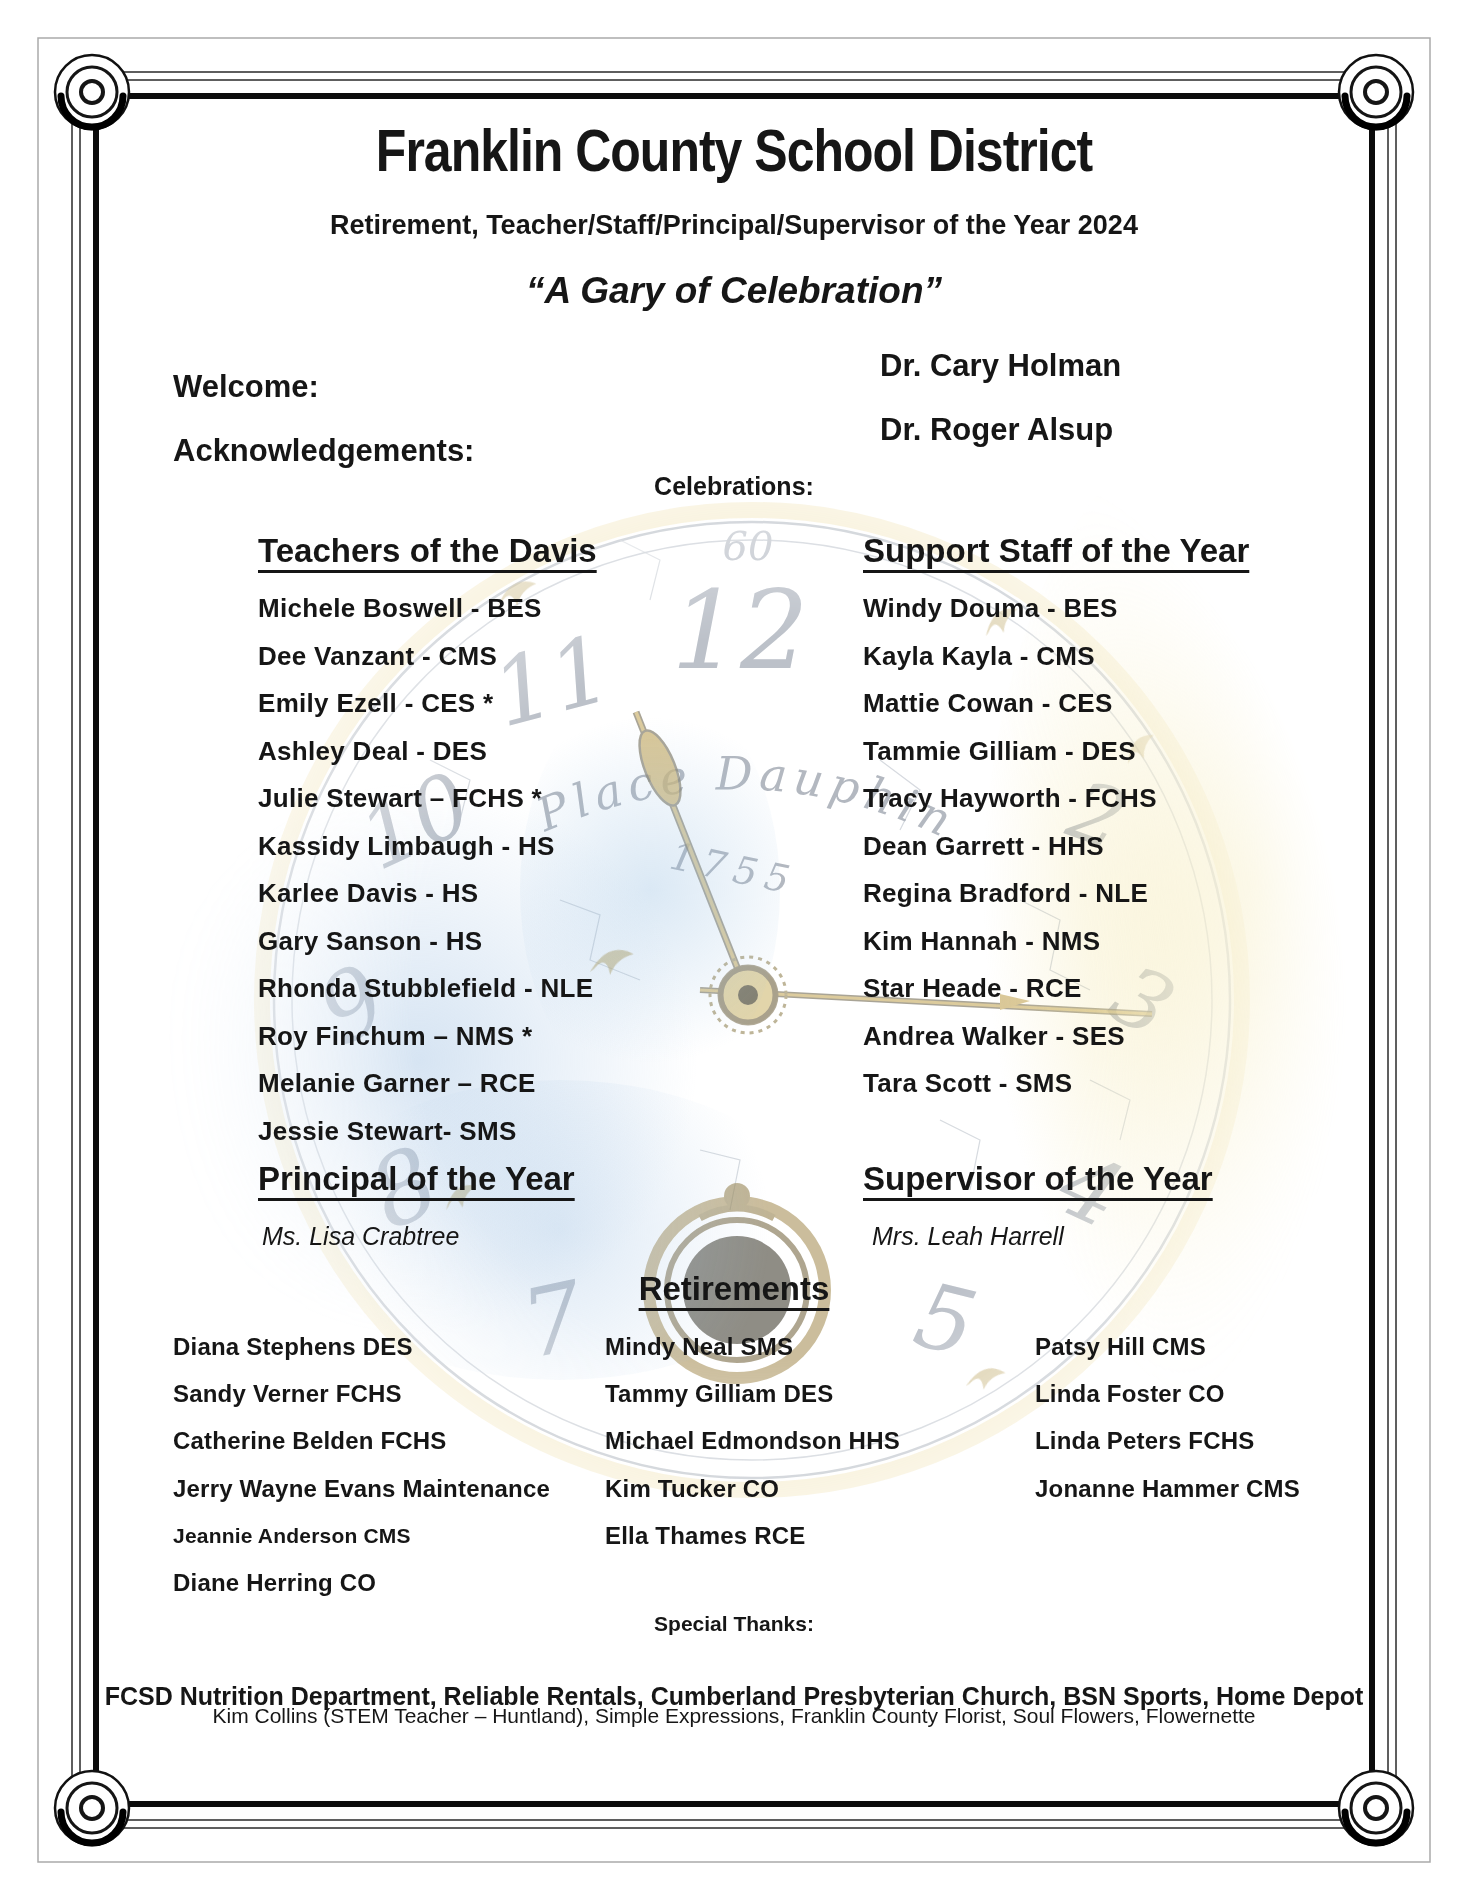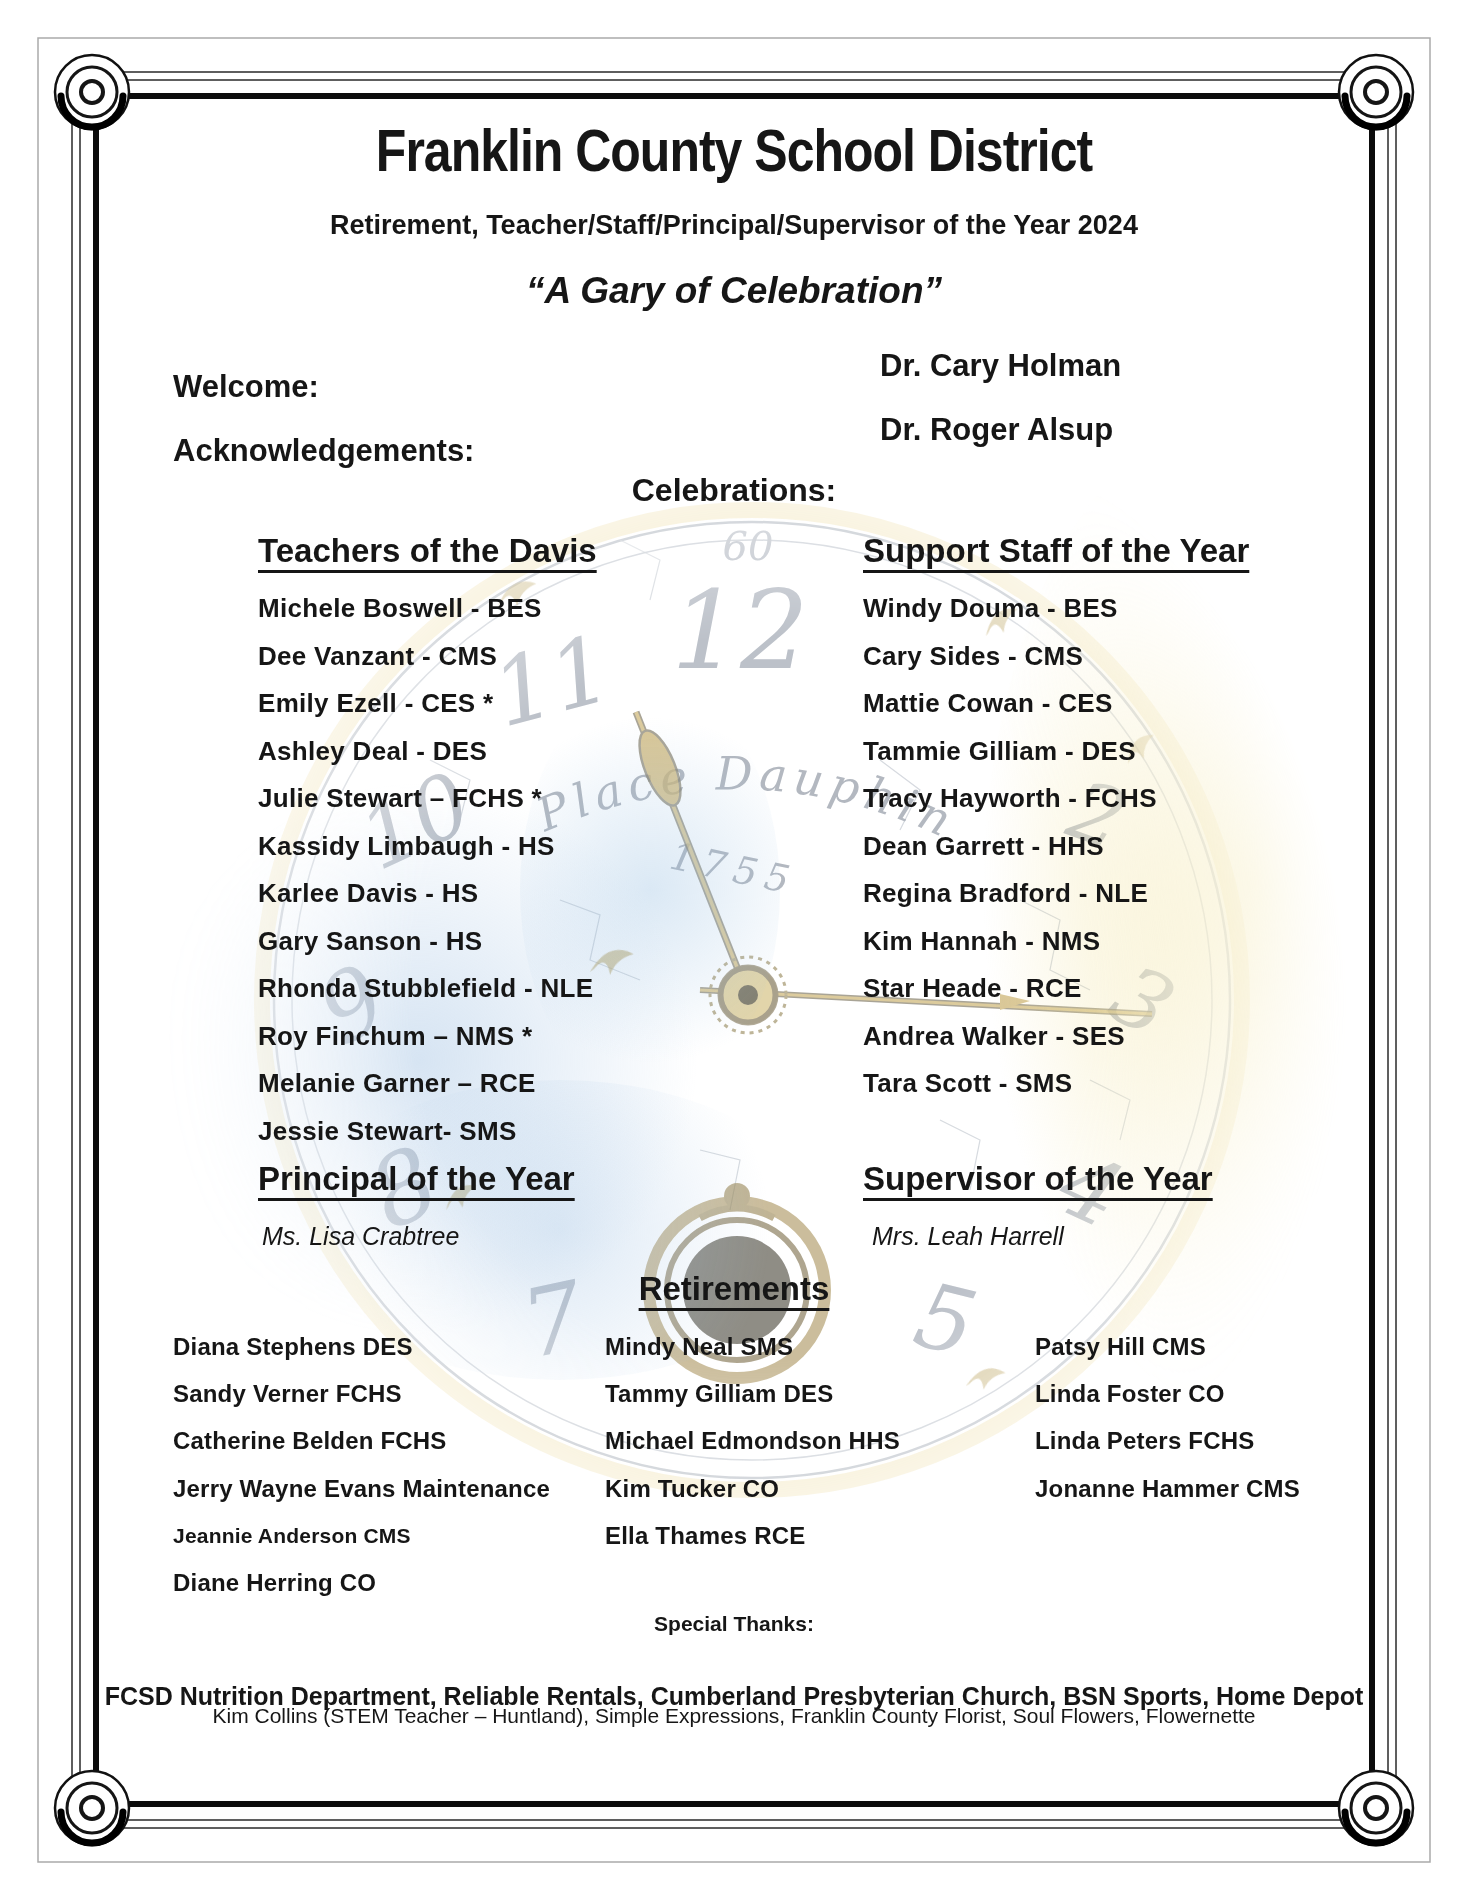--- a/index.html
+++ b/index.html
@@ -26,21 +26,21 @@
     background:radial-gradient(circle, rgba(170,200,230,.40), rgba(170,200,230,0) 70%);}
   
   .center-line{left:96px; width:1276px; text-align:center;}
   .doc-title{top:122px; font-size:50px; font-weight:bold; letter-spacing:-1px;
     transform:scaleY(1.18); transform-origin:center;}
   .doc-subtitle{top:210px; font-size:27px; font-weight:600;}
   .doc-tagline{top:270px; font-size:37px; font-weight:bold; font-style:italic;}
   .program-row{left:0; width:1468px; height:40px;}
   .program-label{position:absolute; left:173px; font-size:31px; font-weight:600;margin-top:21px;}
   .program-presenter{position:absolute; left:880px; font-size:31px; font-weight:600;}
-  .celebrations{top:472px; font-size:32px; font-weight:bold;}
+  .celebrations{top:472px; font-size:25px; font-weight:bold;}
   .section-heading{font-size:33px; font-weight:bold;
     text-decoration:underline; text-decoration-thickness:3px; text-underline-offset:8px;}
   .award-list{display:flex; flex-direction:column;}
   .award-list .row{height:47.5px; display:flex; align-items:center;
     font-size:26px; font-weight:600; letter-spacing:.3px; white-space:nowrap;}
   .recipient-name{font-size:25px; font-style:italic; font-weight:500;}
   .ret-col{display:flex; flex-direction:column;}
   .ret-col .row{height:47.3px; display:flex; align-items:center;
     font-size:24px; font-weight:600; letter-spacing:.2px; white-space:nowrap;}
   .ret-col .row.small{font-size:21px;}
@@ -161,21 +161,21 @@
     <div class="row">Karlee Davis - HS</div>
     <div class="row">Gary Sanson - HS</div>
     <div class="row">Rhonda Stubblefield - NLE</div>
     <div class="row">Roy Finchum – NMS *</div>
     <div class="row">Melanie Garner – RCE</div>
     <div class="row">Jessie Stewart- SMS</div>
   </div>
 
   <div class="abs award-list" style="left:863px; top:585px;">
     <div class="row">Windy Douma - BES</div>
-    <div class="row">Cary Sides - CMS</div>
+    <div class="row">Kayla Kayla - CMS</div>
     <div class="row">Mattie Cowan - CES</div>
     <div class="row">Tammie Gilliam - DES</div>
     <div class="row">Tracy Hayworth - FCHS</div>
     <div class="row">Dean Garrett - HHS</div>
     <div class="row">Regina Bradford - NLE</div>
     <div class="row">Kim Hannah - NMS</div>
     <div class="row">Star Heade - RCE</div>
     <div class="row">Andrea Walker - SES</div>
     <div class="row">Tara Scott - SMS</div>
   </div>

